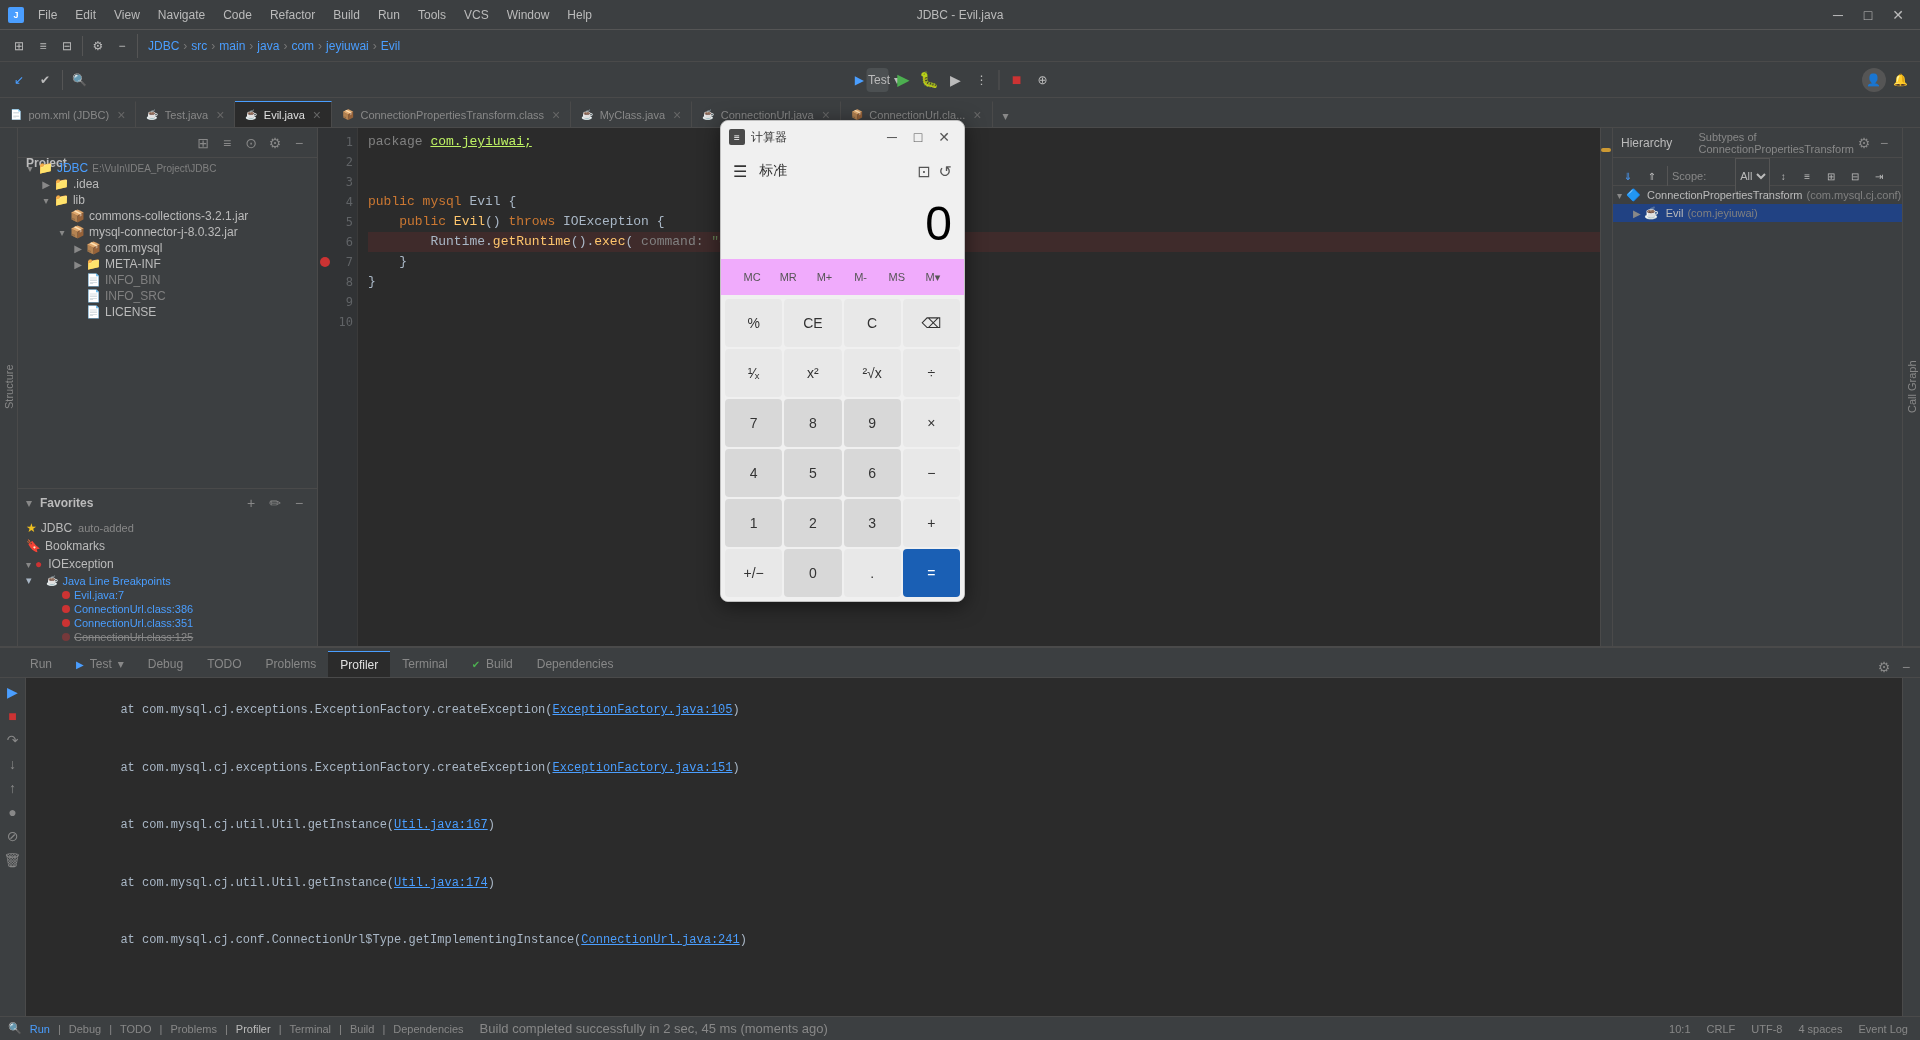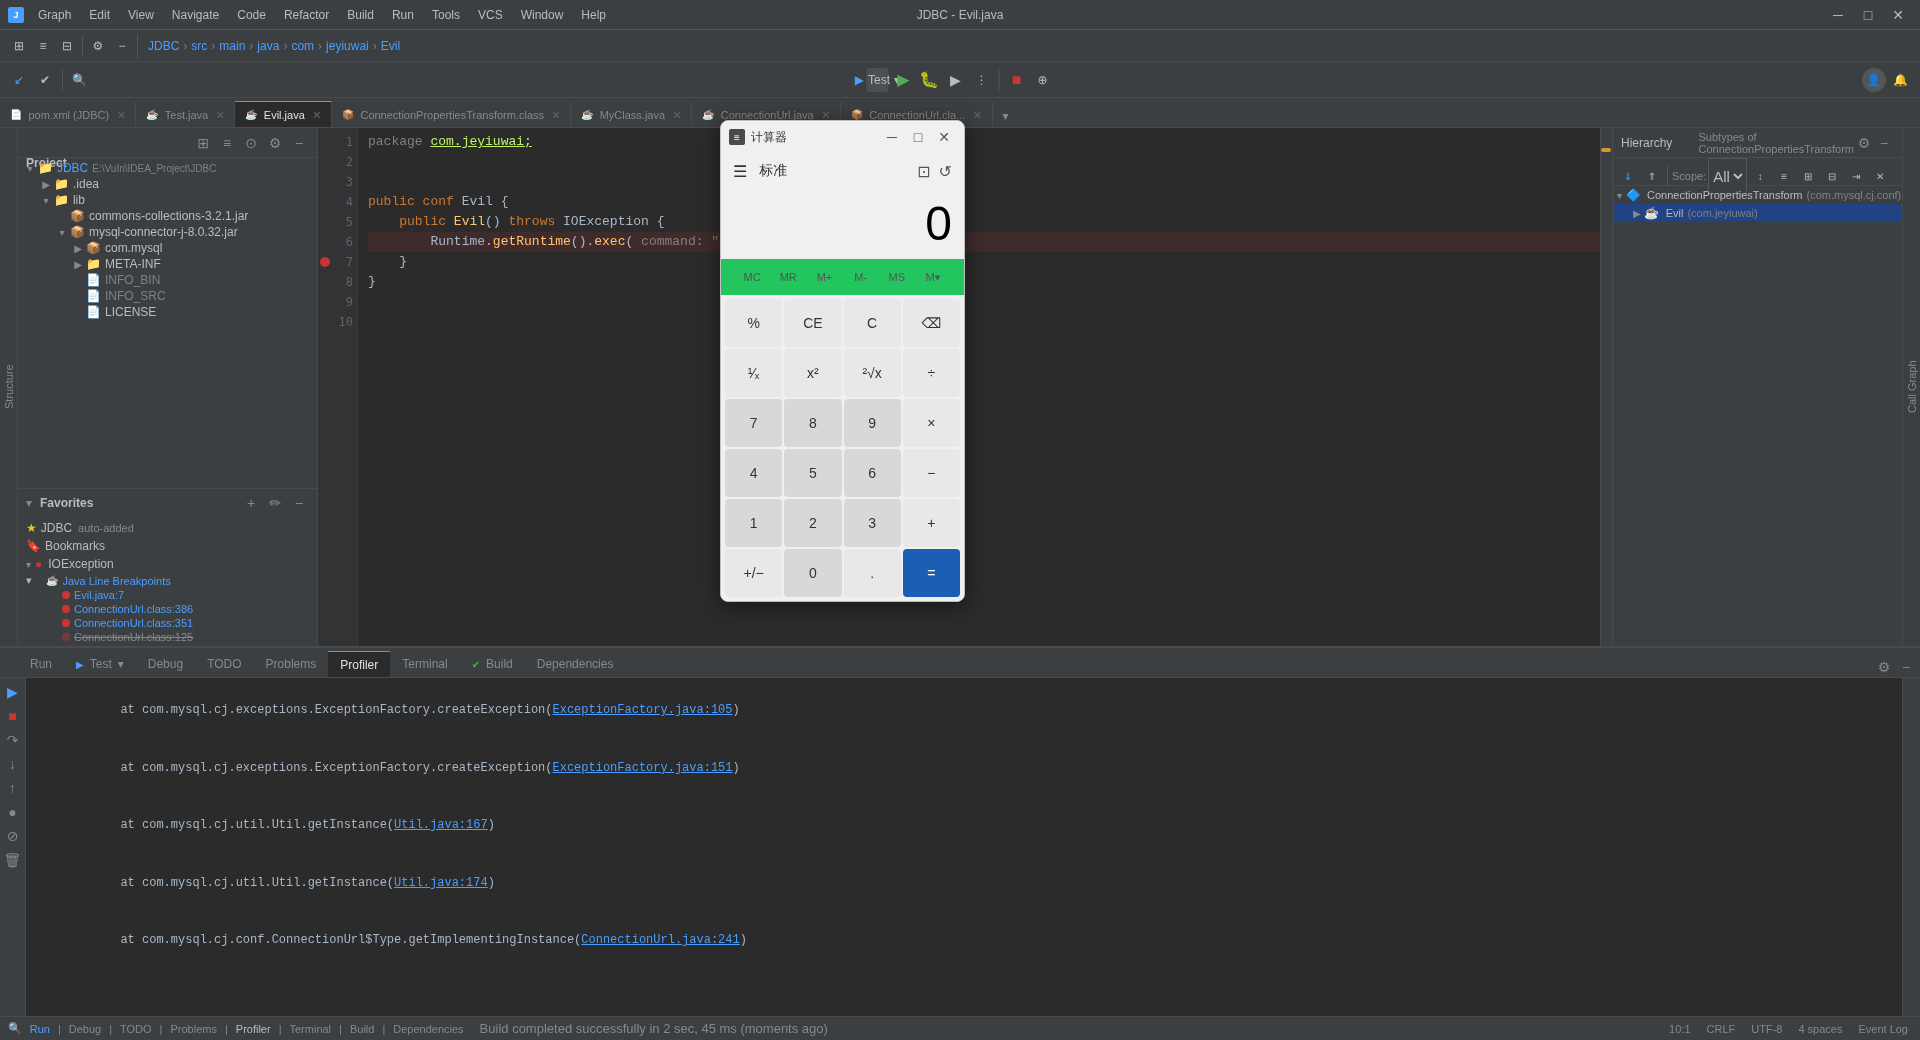--- a/index.html
+++ b/index.html
@@ -97,21 +97,21 @@
     #calc-titlebar .calc-title { font-size: 12px; color: #333; flex: 1; }
     #calc-titlebar .calc-win-btns { display: flex; gap: 2px; }
     #calc-titlebar .calc-btn { width: 24px; height: 20px; display: flex; align-items: center; justify-content: center; cursor: pointer; border-radius: 4px; font-size: 14px; color: #555; }
     #calc-header { height: 36px; display: flex; align-items: center; padding: 0 12px; background: #f0f0f0; }
     #calc-header .hamburger { font-size: 16px; color: #333; cursor: pointer; margin-right: 12px; }
     #calc-header .mode-label { font-size: 14px; color: #333; flex: 1; }
     #calc-header .mode-icon { font-size: 16px; color: #555; cursor: pointer; margin-right: 8px; }
     #calc-header .history-btn { font-size: 16px; color: #555; cursor: pointer; }
     #calc-display { height: 70px; background: #f0f0f0; display: flex; align-items: flex-end; justify-content: flex-end; padding: 8px 12px; }
     #calc-display .display-value { font-size: 48px; font-weight: 300; color: #000; }
-    #calc-memory-row { display: flex; padding: 4px 14px; gap: 2px; background: #22c55e; }
+    #calc-memory-row { display: flex; padding: 4px 14px; gap: 2px; background: #f0abfc; }
     .calc-mem-btn { flex: 1; height: 28px; background: transparent; border: none; color: #555; font-size: 11px; cursor: pointer; border-radius: 4px; }
     #calc-buttons { display: grid; grid-template-columns: repeat(4, 1fr); gap: 2px; padding: 4px; background: #f0f0f0; }
     .calc-key { height: 48px; border: none; border-radius: 4px; font-size: 14px; cursor: pointer; display: flex; align-items: center; justify-content: center; }
     .calc-key.light { background: #e8e8e8; color: #333; }
     .calc-key.medium { background: #d8d8d8; color: #333; }
     .calc-key.equals { background: #1a5fb4; color: white; }
     .calc-key.operator { background: #e8e8e8; color: #333; }
 
     
     .vertical-label { position: absolute; writing-mode: vertical-rl; text-orientation: mixed; transform: rotate(180deg); font-size: 11px; color: #888; cursor: pointer; padding: 8px 2px; background: #3c3f41; }
@@ -121,21 +121,21 @@
 
     
     #hier-toolbar { display: flex; align-items: center; padding: 2px 4px; gap: 2px; border-bottom: 1px solid #4a4a4a; flex-wrap: wrap; }
   </style>
 </head>
 <body>
 
 <div id="title-bar">
   <div class="app-icon">J</div>
   <div class="menu-items">
-    <span class="menu-item">Graph</span>
+    <span class="menu-item">File</span>
     <span class="menu-item">Edit</span>
     <span class="menu-item">View</span>
     <span class="menu-item">Navigate</span>
     <span class="menu-item">Code</span>
     <span class="menu-item">Refactor</span>
     <span class="menu-item">Build</span>
     <span class="menu-item">Run</span>
     <span class="menu-item">Tools</span>
     <span class="menu-item">VCS</span>
     <span class="menu-item">Window</span>
@@ -403,21 +403,21 @@
         <div style="height:20px; line-height:20px;">8</div>
         <div style="height:20px; line-height:20px;">9</div>
         <div style="height:20px; line-height:20px;">10</div>
       </div>
     </div>
 
     <div style="margin-left:42px; padding:4px 8px; font-family:'Consolas','Courier New',monospace; font-size:13px; line-height:1.54; overflow-y:auto;">
       <div style="height:20px;"><span style="color:#808080;">package </span><span style="color:#bef264;text-decoration:underline;">com.jeyiuwai;</span></div>
       <div style="height:20px;">&nbsp;</div>
       <div style="height:20px;">&nbsp;</div>
-      <div style="height:20px;"><span style="color:#cc7832;">public </span><span style="color:#cc7832;">conf </span><span style="color:#a9b7c6;">Evil {</span></div>
+      <div style="height:20px;"><span style="color:#cc7832;">public </span><span style="color:#cc7832;">mysql </span><span style="color:#a9b7c6;">Evil {</span></div>
       <div style="height:20px;"><span style="color:#a9b7c6;">&nbsp;&nbsp;&nbsp;&nbsp;</span><span style="color:#cc7832;">public </span><span style="color:#ffc66d;">Evil</span><span style="color:#a9b7c6;">() </span><span style="color:#cc7832;">throws </span><span style="color:#a9b7c6;">IOException {</span></div>
       <div style="height:20px; background:rgba(180,50,50,0.15);"><span style="color:#a9b7c6;">&nbsp;&nbsp;&nbsp;&nbsp;&nbsp;&nbsp;&nbsp;&nbsp;</span><span style="color:#a9b7c6;">Runtime.</span><span style="color:#ffc66d;">getRuntime</span><span style="color:#a9b7c6;">().</span><span style="color:#ffc66d;">exec</span><span style="color:#a9b7c6;">( </span><span style="color:#808080;">command: </span><span style="color:#6a8759;">"calc"</span><span style="color:#a9b7c6;">);</span></div>
       <div style="height:20px;"><span style="color:#a9b7c6;">&nbsp;&nbsp;&nbsp;&nbsp;}</span></div>
       <div style="height:20px;"><span style="color:#a9b7c6;">}</span></div>
       <div style="height:20px;">&nbsp;</div>
     </div>
 
     <div style="position:absolute; right:0; top:0; width:12px; height:100%; background:#3c3f41; border-left:1px solid #4a4a4a;">
       <div style="position:absolute; top:20px; right:1px; width:10px; height:4px; background:#cc9933; border-radius:2px;"></div>
     </div>
@@ -429,21 +429,21 @@
       <span style="font-size:11px; color:#888; flex:1; margin-left:8px;">Subtypes of ConnectionPropertiesTransform</span>
       <div class="panel-btn">⚙</div>
       <div class="panel-btn">−</div>
     </div>
 
     <div id="hier-toolbar" style="background:#3c3f41; border-bottom:1px solid #4a4a4a; height:28px; display:flex; align-items:center; padding:0 4px; gap:2px;">
       <div class="toolbar-btn" style="font-size:10px; color:#4a9eff;">⇓</div>
       <div class="toolbar-btn" style="font-size:10px;">⇑</div>
       <div class="toolbar-separator"></div>
       <span style="font-size:11px; color:#888;">Scope:</span>
-      <select style="background:#3c3f41; border:1px solid #555; color:#bbb; font-size:15px; height:36px;">
+      <select style="background:#3c3f41; border:1px solid #555; color:#bbb; font-size:11px; height:36px;margin-left:27px;">
         <option>All</option>
       </select>
       <div class="toolbar-btn" style="font-size:10px;">↕</div>
       <div class="toolbar-btn" style="font-size:10px;">≡</div>
       <div class="toolbar-btn" style="font-size:10px;">⊞</div>
       <div class="toolbar-btn" style="font-size:10px;">⊟</div>
       <div class="toolbar-btn" style="font-size:10px;">⇥</div>
       <div class="toolbar-btn" style="font-size:10px;">✕</div>
     </div>
     <div id="right-panel-content">

